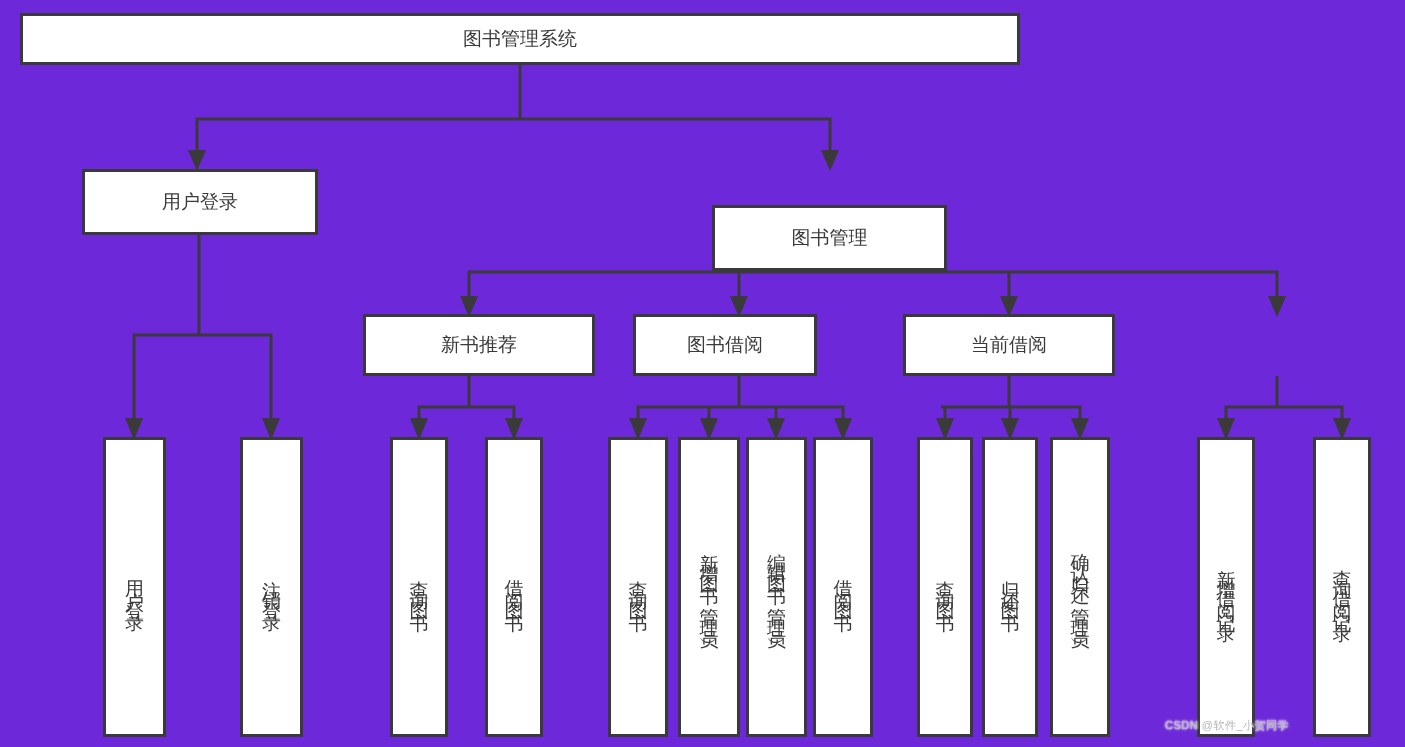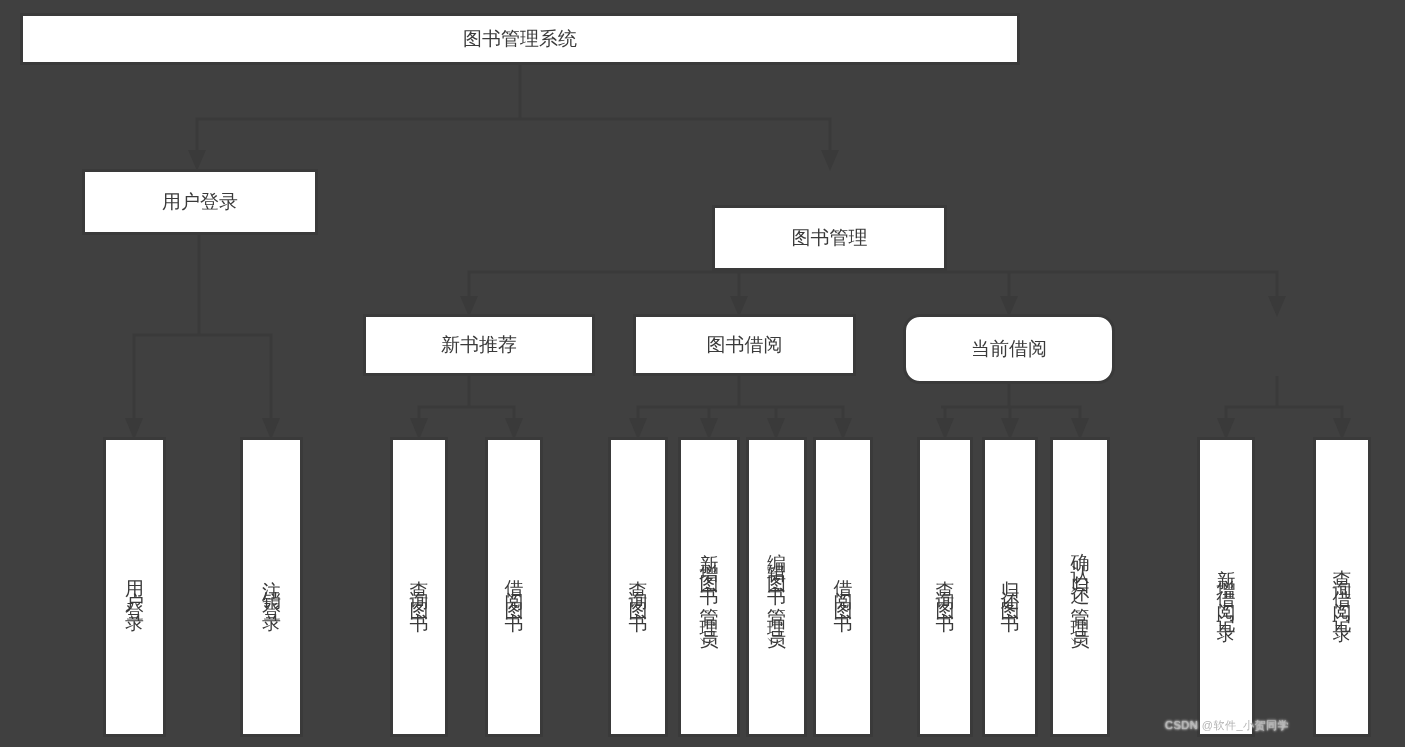--- a/index.html
+++ b/index.html
@@ -1,21 +1,21 @@
 <!DOCTYPE html>
 <html><head>
 <meta charset="utf-8">
 <style>
   html, body { margin: 0; padding: 0; background: #ffffff; }
   body { font-family: "Liberation Sans", sans-serif; }
   .stage {
     position: relative;
     width: 1405px;
     height: 747px;
-    background: #404040;
+    background: #6d28d9;
     overflow: hidden;
   }
   .connectors { position: absolute; left: 0; top: 0; z-index: 1; }
   .node {
     position: absolute;
     box-sizing: border-box;
     border: 3px solid #3a3a3a;
     background: #ffffff;
     display: flex;
     align-items: center;
@@ -100,24 +100,24 @@
   <div class="node" style="left:82px; top:169px; width:236px; height:66px;">
     <span>用户登录</span>
   </div>
   <div class="node" style="left:712px; top:169px; width:235px; height:66px;margin-top:36px;">
     <span>图书管理</span>
   </div>
 
   <div class="node" style="left:363px; top:314px; width:232px; height:62px;">
     <span>新书推荐</span>
   </div>
-  <div class="node" style="left:633px; top:314px; width:223px; height:62px;">
+  <div class="node" style="left:633px; top:314px; width:184px; height:62px;">
     <span>图书借阅</span>
   </div>
-  <div class="node" style="left:903px; top:314px; width:212px; height:70px;border-radius:17px;">
+  <div class="node" style="left:903px; top:314px; width:212px; height:62px;">
     <span>当前借阅</span>
   </div>
 
   <div class="node leaf" style="left:103px; width:63px;">
     <span class="vtext">用户登录</span>
   </div>
   <div class="node leaf" style="left:240px; width:63px;">
     <span class="vtext">注销登录</span>
   </div>
 

